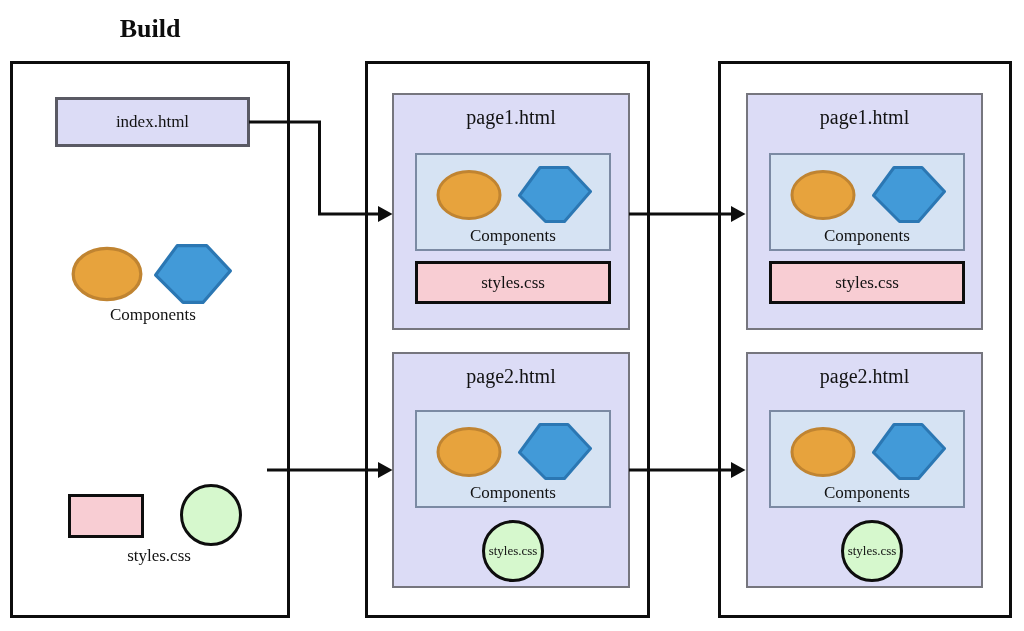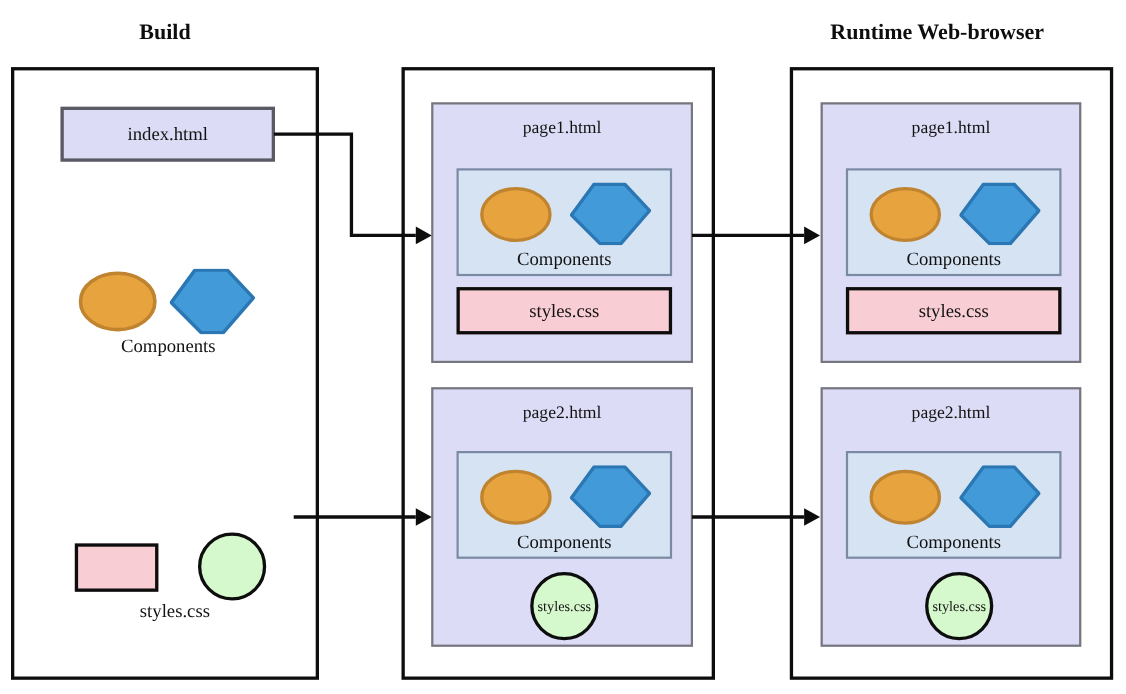--- a/index.html
+++ b/index.html
@@ -2,30 +2,30 @@
 <html style="--outline-black: #0d0d0d; --html-box-fill: #dcdcf6; --card-border: #76767e; --index-box-border: #5a5a64; --components-box-fill: #d6e3f3; --comp-box-border: #7b8aa3; --stylesheet-pink: #f8cdd3; --stylesheet-green: #d6f8cd; --ellipse-fill: #e7a33d; --ellipse-stroke: #c08431; --hexagon-fill: #429ad8; --hexagon-stroke: #2b77b3;"><head>
 <meta charset="utf-8">
 <style>
   html,body{margin:0;padding:0;background:#ffffff;}
   #canvas{
     position:relative;width:1024px;height:631px;background:#ffffff;
     font-family:"Liberation Serif","DejaVu Serif",serif;color:#121212;overflow:hidden;
   }
   .abs{position:absolute;box-sizing:border-box;}
   .col-title{
-    font-weight:bold;font-size:20px;line-height:30px;text-align:center;
+    font-weight:bold;font-size:26px;line-height:30px;text-align:center;
     color:#0d0d0d;white-space:nowrap;
   }
   .outer-box{border:3px solid var(--outline-black,#0d0d0d);background:#ffffff;}
   .card{background:var(--html-box-fill,#dcdcf6);border:2.5px solid var(--card-border,#76767e);}
   .file-box{
     background:var(--html-box-fill,#dcdcf6);border:3px solid var(--index-box-border,#5a5a64);
     display:flex;align-items:center;justify-content:center;font-size:17px;
   }
-  .card-title{position:absolute;left:0;right:0;top:11px;text-align:center;font-size:16px;line-height:22px;}
+  .card-title{position:absolute;left:0;right:0;top:11px;text-align:center;font-size:20px;line-height:22px;}
   .comp-box{
     position:absolute;box-sizing:border-box;
     background:var(--components-box-fill,#d6e3f3);border:2px solid var(--comp-box-border,#7b8aa3);
   }
   .comp-label{position:absolute;left:0;right:0;bottom:2px;text-align:center;font-size:17px;line-height:22px;}
   .label{font-size:17px;line-height:22px;text-align:center;}
   .styles-bar{
     background:var(--stylesheet-pink,#f8cdd3);border:3px solid var(--outline-black,#0d0d0d);
     display:flex;align-items:center;justify-content:center;font-size:17px;
   }
@@ -48,21 +48,20 @@
     <ellipse cx="33" cy="25.5" rx="31" ry="23.5" stroke-width="3" style="fill:var(--ellipse-fill,#e7a33d);stroke:var(--ellipse-stroke,#c08431)"></ellipse>
   </symbol>
   <symbol id="sym-hex" viewBox="0 0 74 57">
     <polygon points="22,1.5 50,1.5 72.5,25.5 46.5,55.5 27.5,55.5 1.5,29.5" stroke-width="3" stroke-linejoin="round" style="fill:var(--hexagon-fill,#429ad8);stroke:var(--hexagon-stroke,#2b77b3)"></polygon>
   </symbol>
 </svg>
 
 <div id="canvas">
 
   <div class="abs col-title" style="left:10px;top:14px;width:280px">Build</div>
-  <div class="abs col-title" style="left:680px;top:14px;width:344px">Runtime Web-browser</div>
 
   <div class="abs outer-box" style="left:10px;top:61px;width:280px;height:557px">
 
     <div class="abs file-box" style="left:42px;top:33px;width:195px;height:50px">
       <span>index.html</span>
     </div>
 
     <svg class="abs shape" style="left:58px;top:182px" width="72" height="56">
         <use href="#sym-ellipse"></use>
       </svg>

